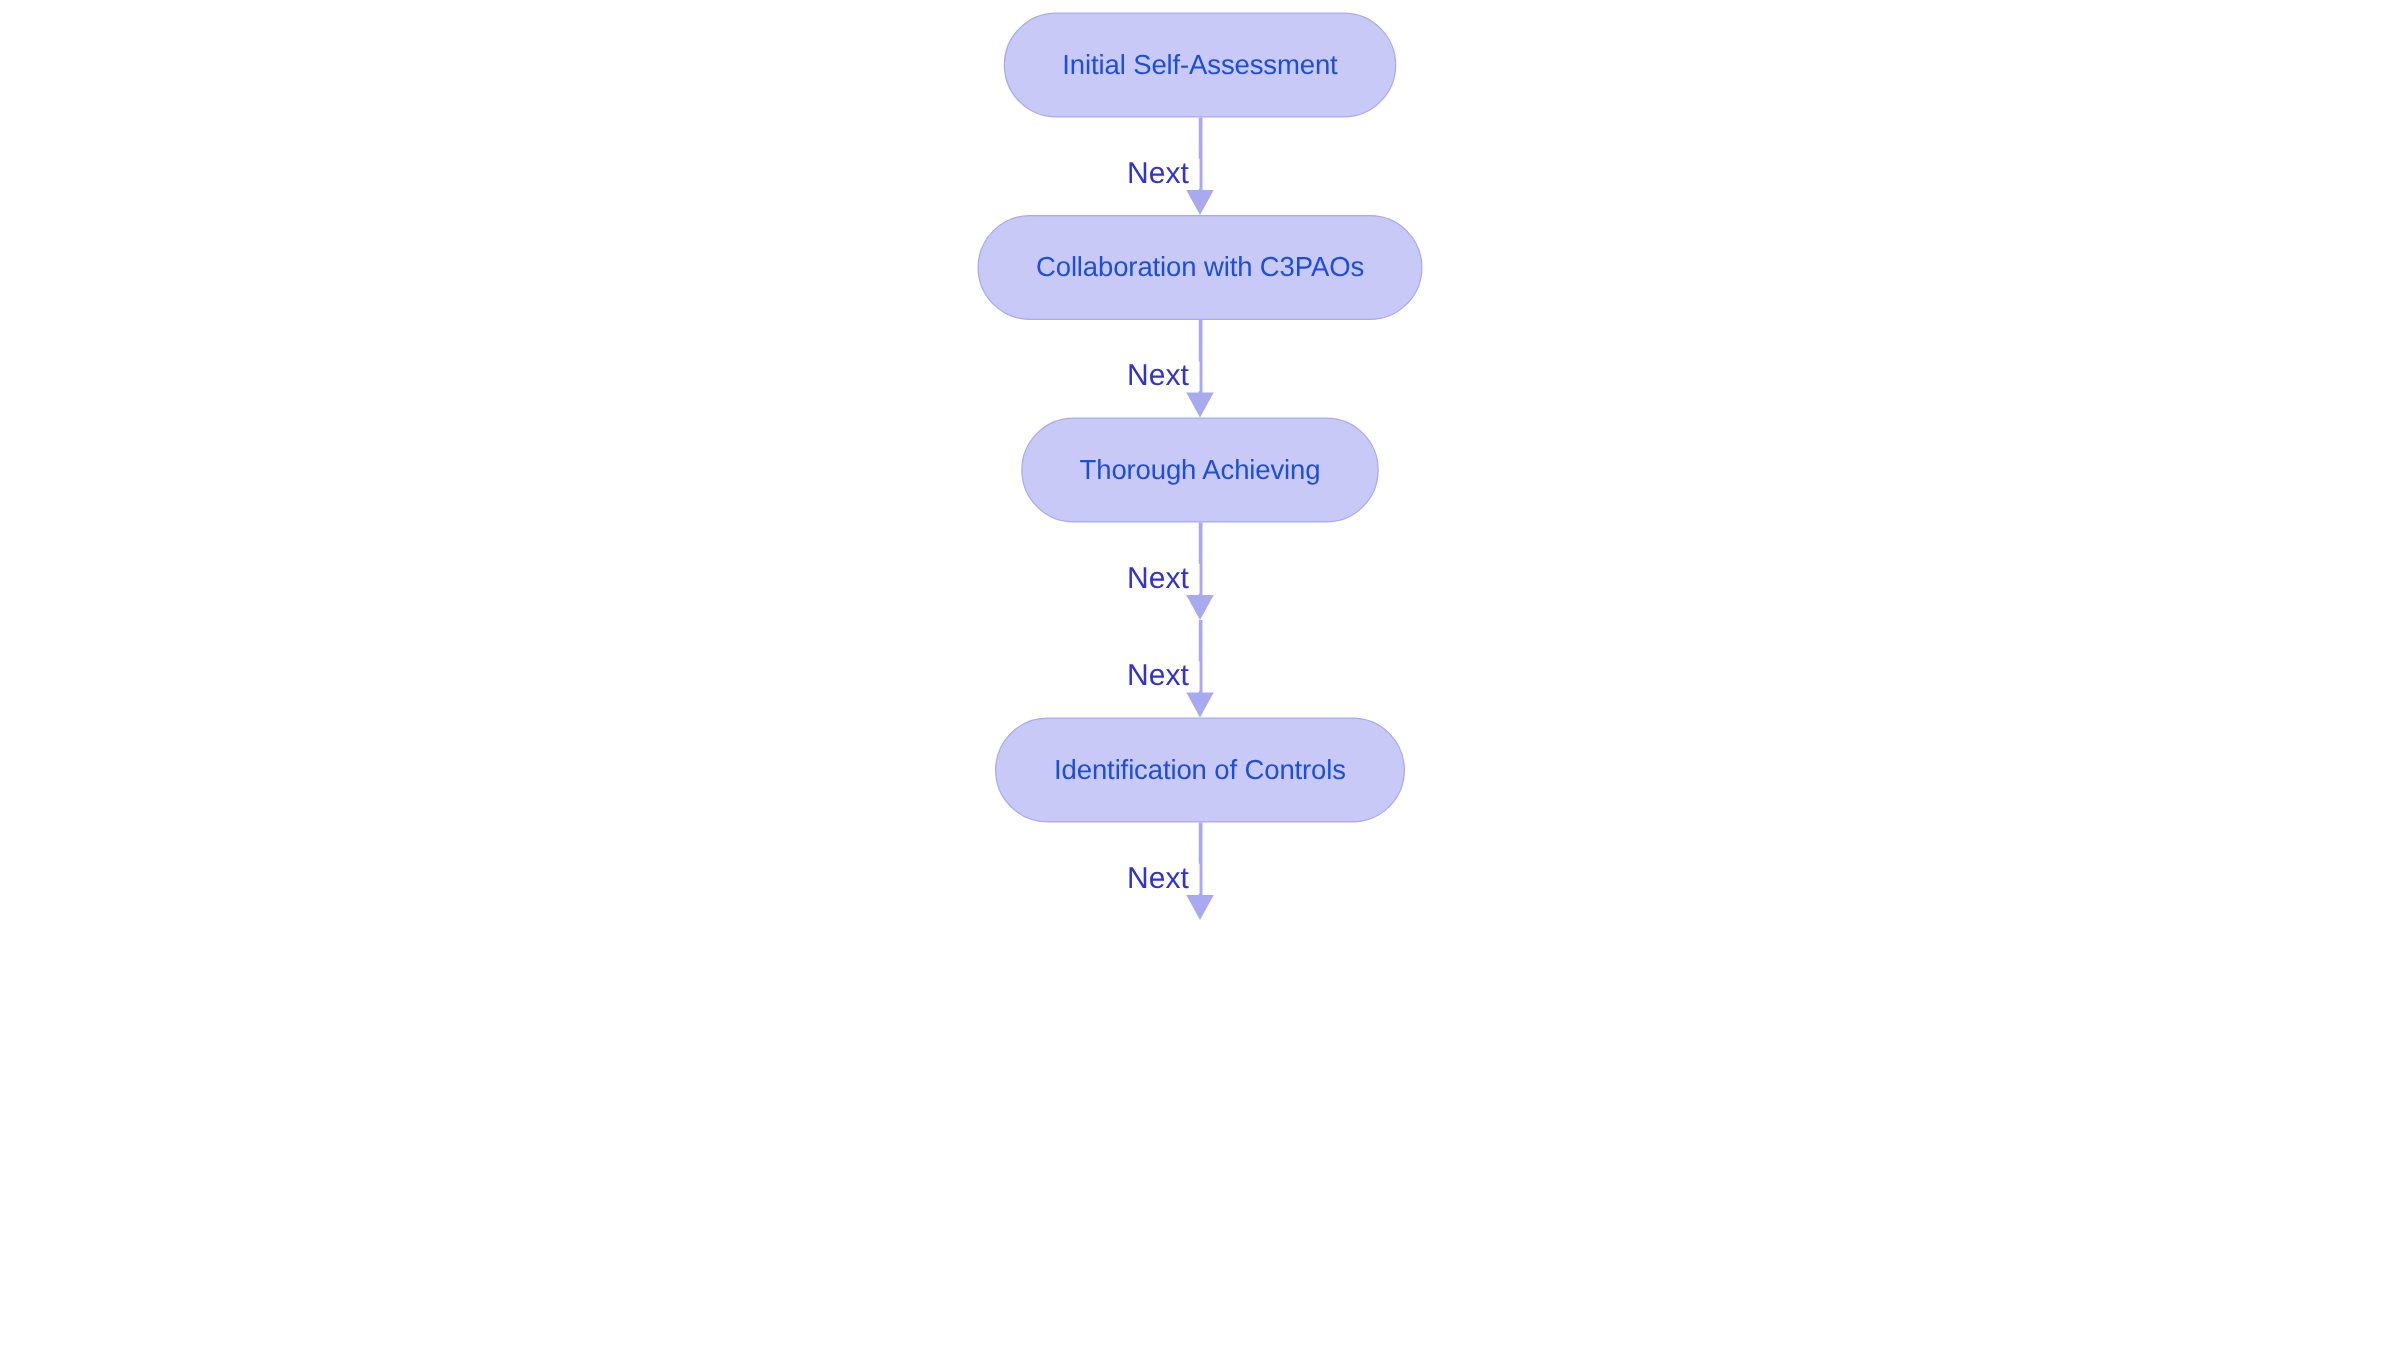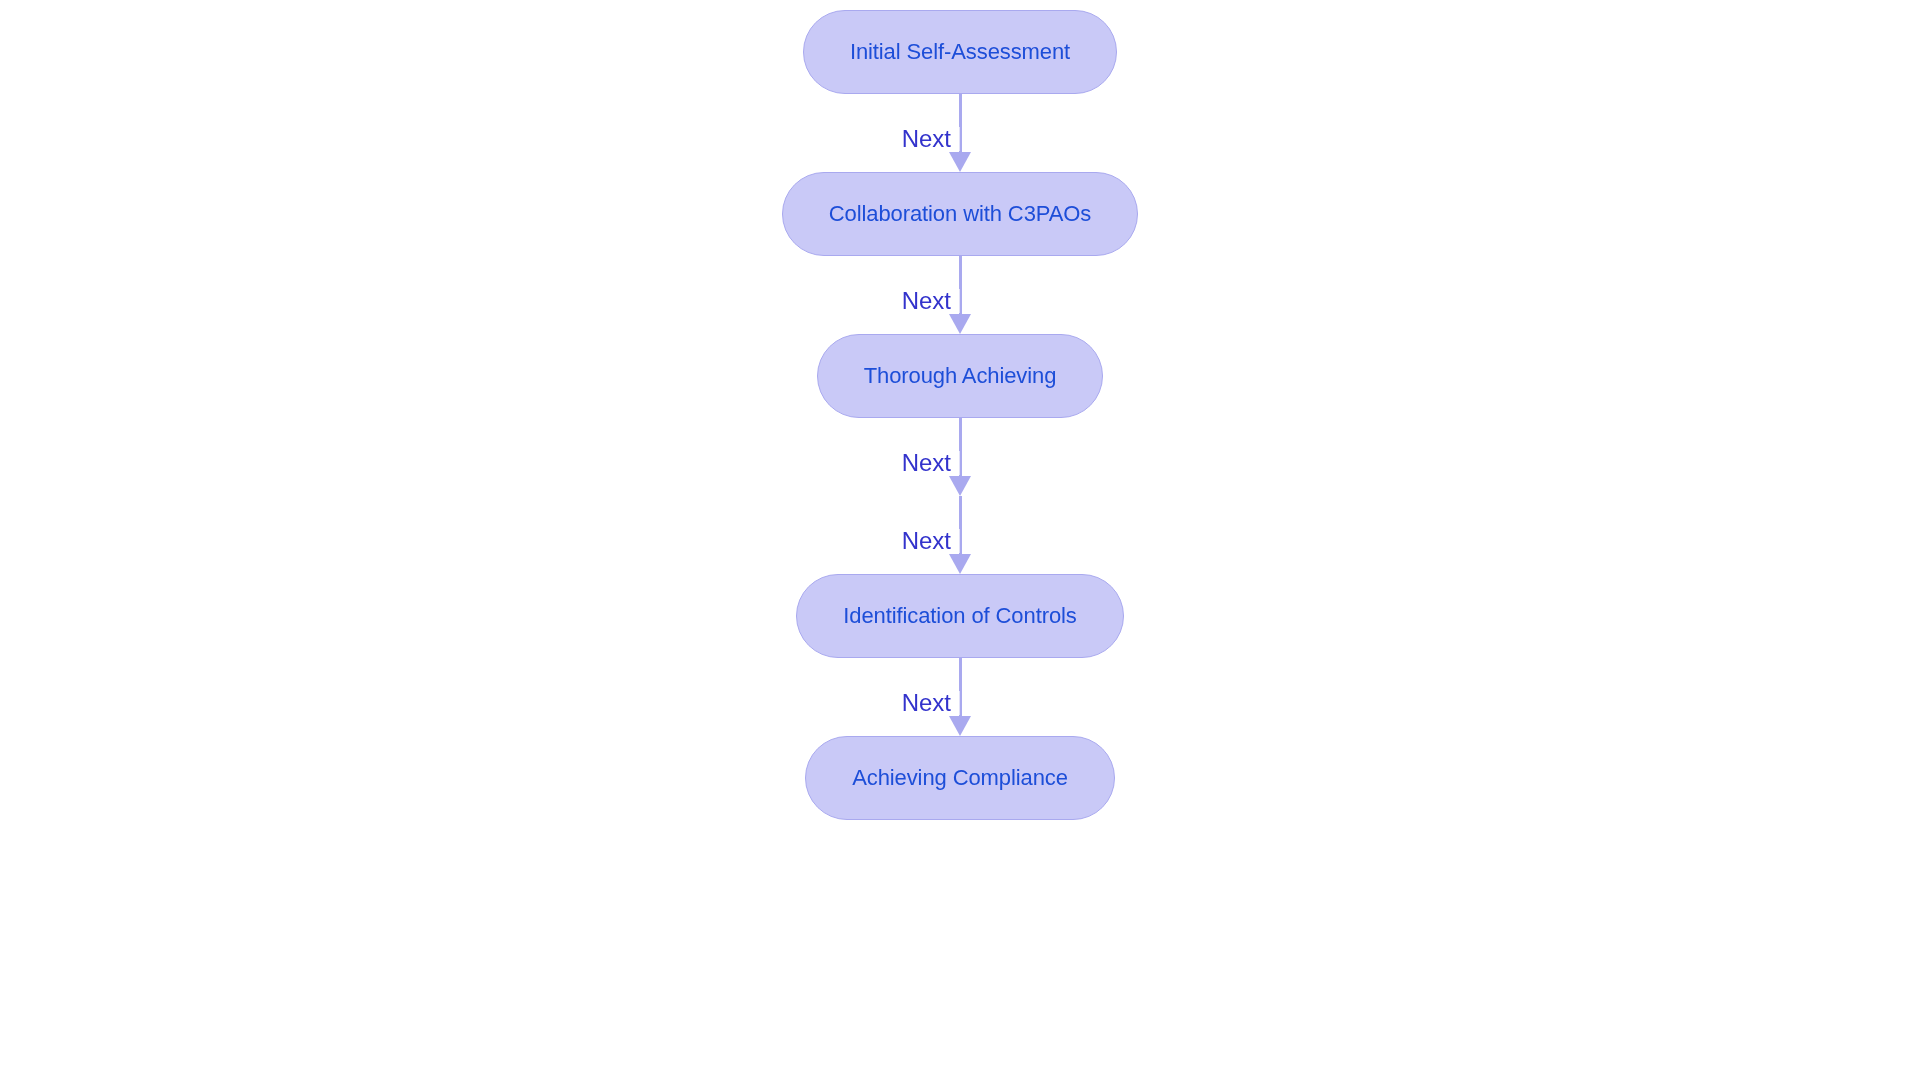--- a/index.html
+++ b/index.html
@@ -154,18 +154,15 @@
     <div class="node">
       <span class="node-label">Identification of Controls</span>
     </div>
 
     <div class="edge">
       <div class="edge-line"></div>
       <div class="edge-arrow"></div>
       <div class="edge-label">Next</div>
     </div>
 
-    <div class="node">
-      <span class="node-label">Achieving Compliance</span>
-    </div>
 
   </div>
 </div>
 
 </body></html>

